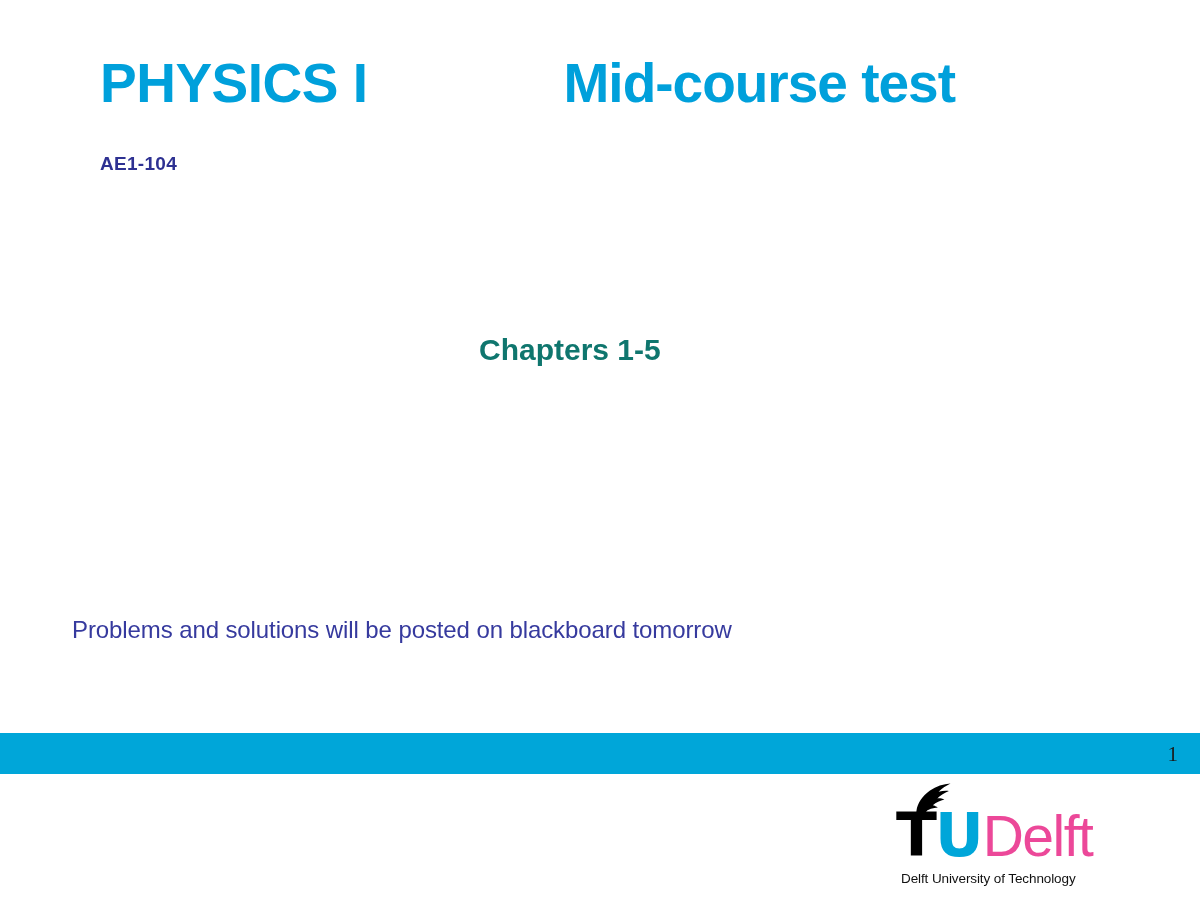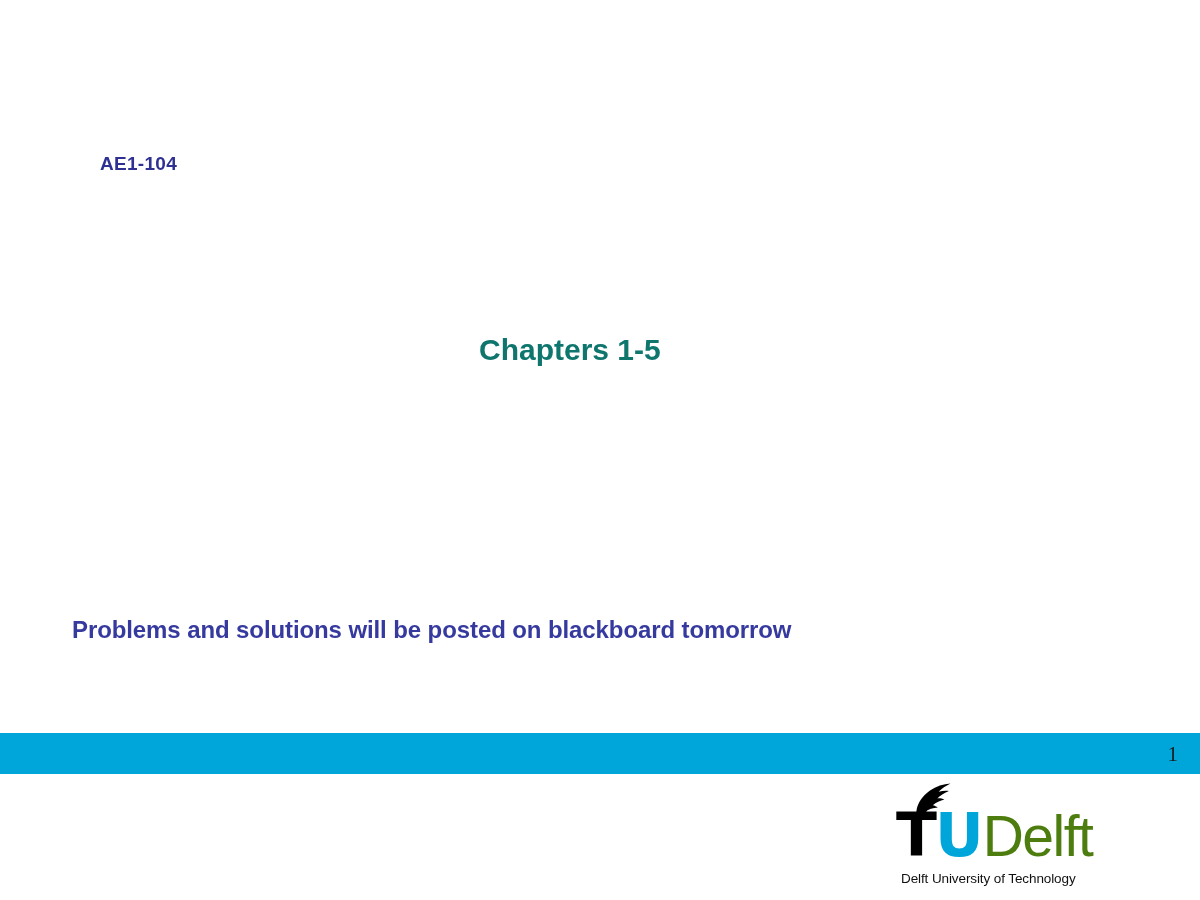--- a/index.html
+++ b/index.html
@@ -77,21 +77,21 @@
     letter-spacing: 0px;
     line-height: 1.2;
   }
 
   
   .note {
     position: absolute;
     left: 72px;
     top: 616px;
     font-size: 24px;
-    font-weight: bold;
+    font-weight: normal;
     color: #363a9e;
     letter-spacing: -0.1px;
     line-height: 1.2;
   }
 
   
   .footer-bar {
     position: absolute;
     left: 0;
     top: 733px;
@@ -153,41 +153,46 @@
     font-size: 60px;
     letter-spacing: -1px;
     color: #00a6d9;
   }
 
   .wm-delft {
     font-family: "Liberation Sans", sans-serif;
     font-weight: normal;
     font-size: 57px;
     letter-spacing: -1.5px;
-    color: #4d7c0f;
+    color: #ec4899;
     text-align: center;
   }
 
   .logo-tagline {
     position: absolute;
     left: 5px;
     top: 88px;
     width: 205px;
     font-size: 13.5px;
     font-weight: normal;
     color: #111111;
     letter-spacing: -0.1px;
     white-space: nowrap;
   }
 </style>
 </head>
 <body>
 
 <div class="slide">
 
+  <div class="title-row">
+    <span class="title-main">PHYSICS I</span>
+    <span class="title-spacer"></span>
+    <span class="title-secondary">Mid-course test</span>
+  </div>
 
   <div class="course-code">AE1-104</div>
 
   <div class="chapters">Chapters 1-5</div>
 
   <div class="note">Problems and solutions will be posted on blackboard tomorrow</div>
 
   <div class="footer-bar"></div>
 
   <div class="page-number">1</div>

